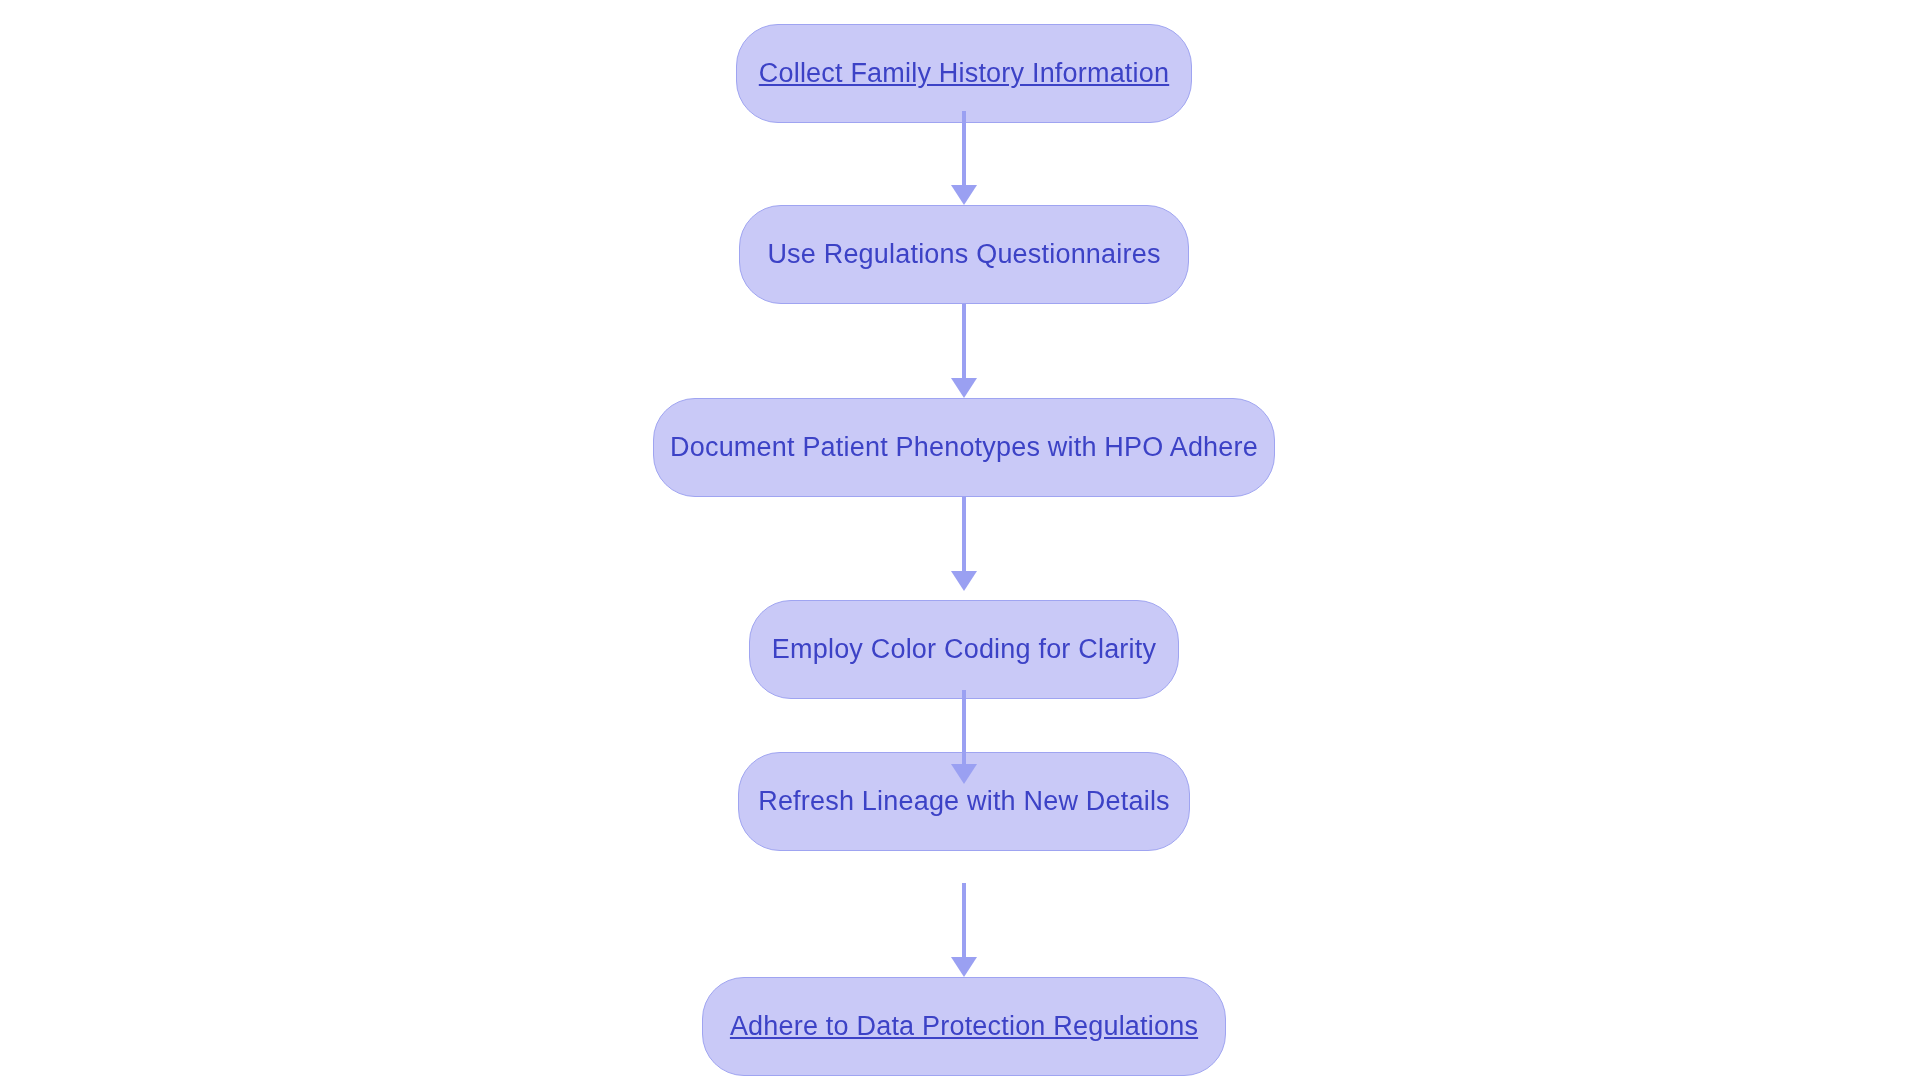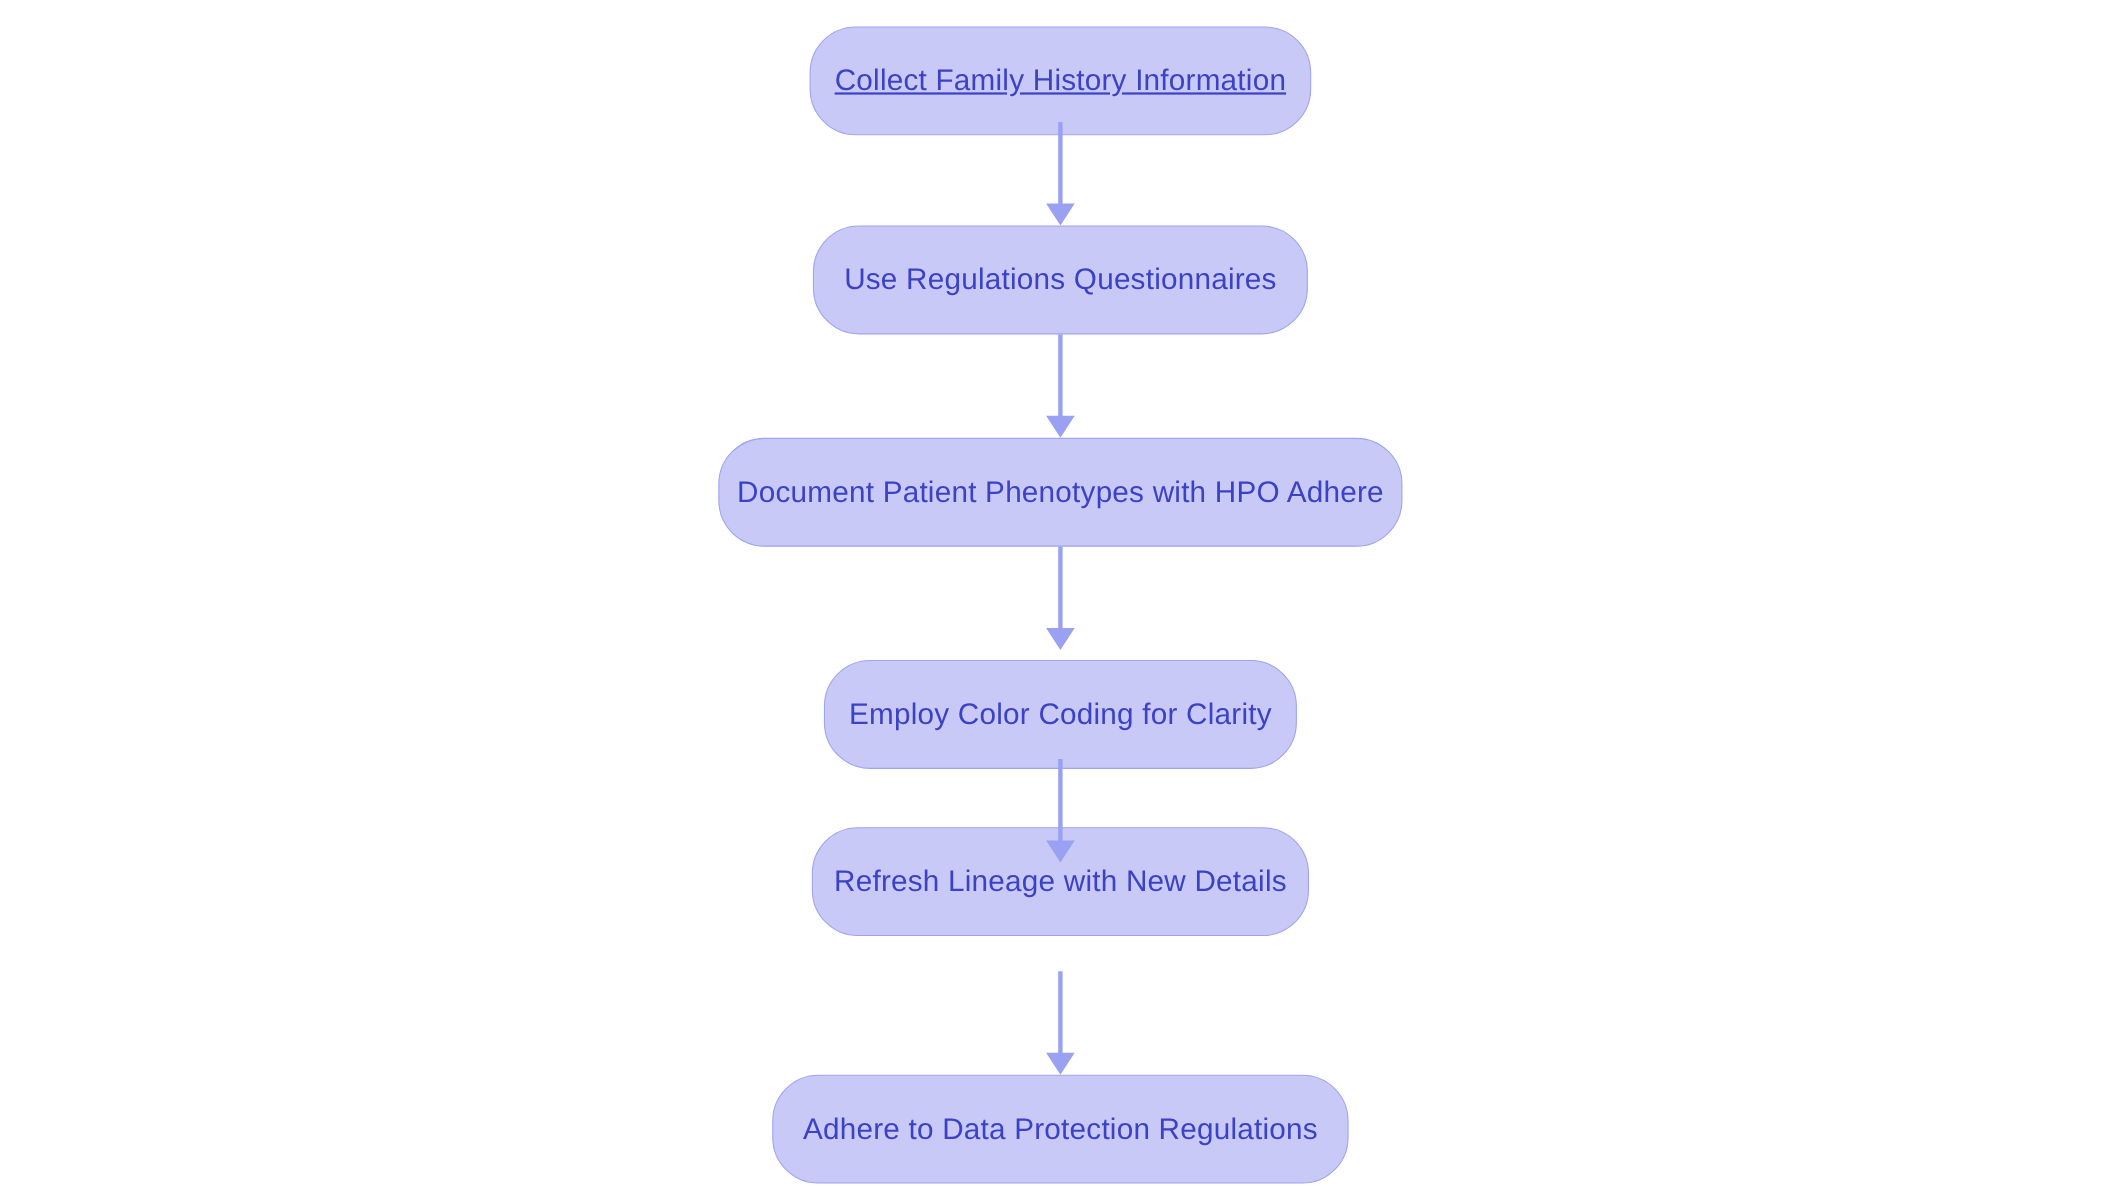--- a/index.html
+++ b/index.html
@@ -63,21 +63,21 @@
   <div class="flow-node" style="top:24px;  left:736px; width:456px;text-decoration:underline;">Collect Family History Information</div>
 
   <div class="flow-node" style="top:205px; left:739px; width:450px;">Use Regulations Questionnaires</div>
 
   <div class="flow-node" style="top:398px; left:653px; width:622px;">Document Patient Phenotypes with HPO Adhere</div>
 
   <div class="flow-node" style="top:600px; left:749px; width:430px;">Employ Color Coding for Clarity</div>
 
   <div class="flow-node" style="top:752px; left:738px; width:452px;">Refresh Lineage with New Details</div>
 
-  <div class="flow-node" style="top:977px; left:702px; width:524px;">Adhere to Data Protection Regulations</div>
+  <div class="flow-node" style="top:977px; left:702px; width:524px;text-decoration:underline;">Adhere to Data Protection Regulations</div>
 
   <div class="connector" style="top:111px; height:94px;">
     <div class="line" style="height:76px;"></div>
     <div class="head"></div>
   </div>
 
   <div class="connector" style="top:304px; height:94px;">
     <div class="line" style="height:76px;"></div>
     <div class="head"></div>
   </div>

